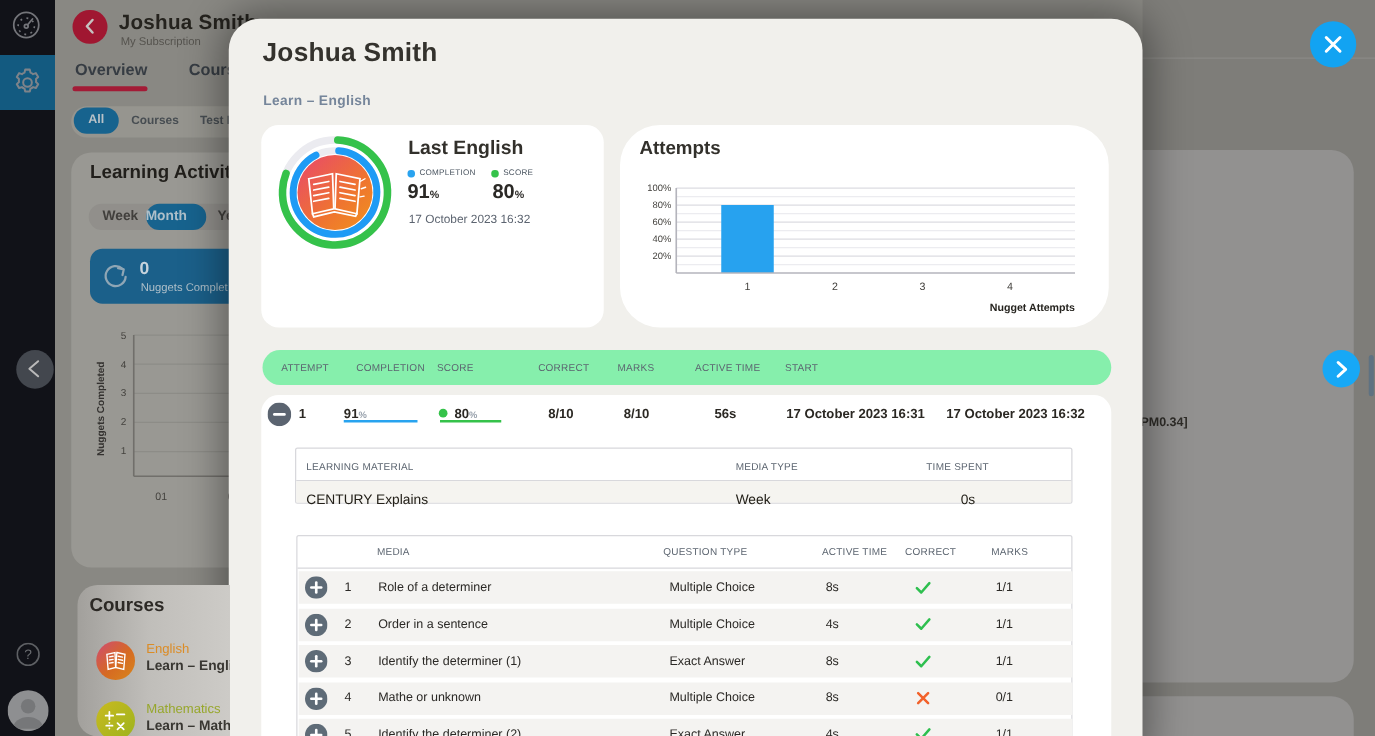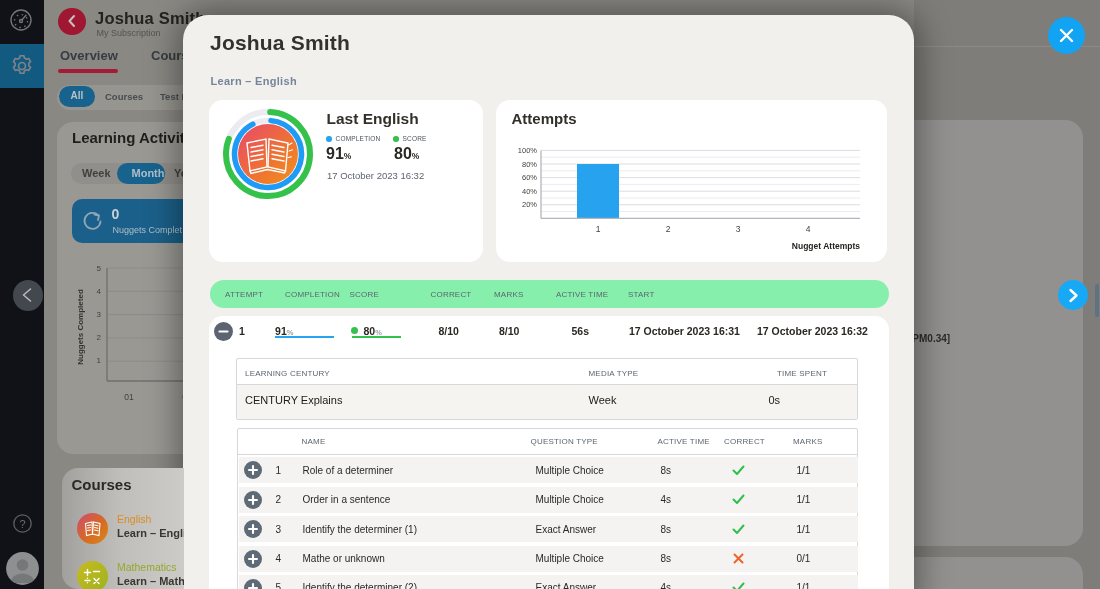--- a/index.html
+++ b/index.html
@@ -18,21 +18,21 @@
   #bg-tab2 { left:151px; top:48px; font-size:13px; font-weight:700; color:#363c43; z-index:5;}
   #chipbar { left:57px; top:85px; width:340px; height:25px; border-radius:13px; background:#96958f; z-index:4;}
   #chip-all { left:59px; top:86px; width:36px; height:20.5px; border-radius:11px; background:#17638e; color:#b9c2c8; font-size:10px; font-weight:700; text-align:center; line-height:20.5px; z-index:5;}
   #chip-courses { left:105px; top:91px; font-size:9.5px; font-weight:700; color:#474d52; z-index:5;}
   #chip-test { left:160px; top:91px; font-size:9.5px; font-weight:700; color:#474d52; z-index:5;}
   
   #lacard { left:57px; top:122px; width:340px; height:332px; border-radius:16px; background:#999893; z-index:4;}
   #la-title { left:15px; top:7px; font-size:15px; font-weight:700; color:#211f1b; }
   #la-toggle { left:14px; top:41px; width:200px; height:21px; border-radius:11px; background:#918f8b; }
   #la-week { left:25px; top:45px; font-size:11px; font-weight:700; color:#413f3c; }
-  #la-month { left:59.5px; top:41px; width:48px; height:21px; border-radius:11px; background:#17638e; color:#aebfc9; font-size:11px; font-weight:700; text-align:right; line-height:21px;}
+  #la-month { left:59.5px; top:41px; width:48px; height:21px; border-radius:11px; background:#17638e; color:#aebfc9; font-size:11px; font-weight:700; text-align:left; line-height:21px;}
   #la-year { left:117px; top:45px; font-size:11px; font-weight:700; color:#413f3c; }
   #la-btn { left:14.5px; top:76.5px; width:200px; height:44px; border-radius:10px; background:#1b608a; }
   #la-zero { left:40px; top:7px; font-size:14px; font-weight:700; color:#c6d3dc; }
   #la-nc { left:41px; top:26px; font-size:9px; color:#aebfc9; }
   
   #courses { left:62px; top:468px; width:121.5px; height:121px; border-radius:16px 0 0 16px; background:linear-gradient(90deg,#a2a09c 0%,#c0beba 47%,#cdcbc7 100%); z-index:11; overflow:hidden; }
   #courses h2 { position:absolute; left:9.5px; top:8px; font-size:15px; font-weight:700; color:#2c2925; }
   .cicon { position:absolute; left:14.5px; width:31px; height:31px; border-radius:50%; }
   .cname { position:absolute; left:55px; font-size:10.5px; font-weight:400; white-space:nowrap; }
   .clearn { position:absolute; left:55px; font-size:11px; font-weight:700; color:#393732; white-space:nowrap; }
@@ -43,41 +43,41 @@
   #pm034 { left:909px; top:333px; font-size:10px; font-weight:700; color:#2e2c28; z-index:3;}
   #topline { left:914px; top:46px; width:186px; height:1px; background:rgba(255,255,255,0.10); z-index:3;}
   #scrollthumb { left:1095px; top:284px; width:4px; height:33px; border-radius:2px; background:#5e7282; z-index:6;}
   
   #modal { left:183px; top:15px; width:731px; height:600px; border-radius:25px; background:#f1f0ec; box-shadow:0 0 32px 5px rgba(0,0,0,0.40); z-index:10; }
   #m-name { left:27px; top:15.5px; font-size:21px; font-weight:700; color:#34322d; letter-spacing:0.2px;}
   #m-nugget { left:27.5px; top:41px; font-size:15px; font-weight:700; color:#3a3833; }
   #m-learn { left:27.5px; top:60px; font-size:11px; font-weight:700; letter-spacing:0.3px; color:#75859a; }
   .card { position:absolute; background:#fff; border-radius:14px; }
   #card1 { left:25.5px; top:85px; width:274px; height:161.5px; }
-  #card2 { left:312.5px; top:84.5px; width:391px; height:162.5px; }
+  #card2 { left:312.5px; top:84.5px; width:391px; height:162.5px;border-radius:32px; }
   #c1-title { left:118px; top:10px; font-size:15.5px; font-weight:700; color:#32302b; }
   .dot { position:absolute; border-radius:50%; }
   #c1-lg1 { left:127px; top:35px; font-size:6.5px; color:#4a5560; letter-spacing:0.2px;}
   #c1-lg2 { left:194px; top:35px; font-size:6.5px; color:#4a5560; letter-spacing:0.2px;}
   .bignum { position:absolute; top:44.5px; font-size:16px; font-weight:700; color:#2b2926; }
   .bignum span { font-size:8.5px; font-weight:700; }
   #c1-date { left:118.5px; top:70px; font-size:9.5px; color:#5c6470; }
   #c2-title { left:16px; top:10px; font-size:15px; font-weight:700; color:#32302b; }
   
   #thead { left:27px; top:264.5px; width:678.5px; height:28px; border-radius:14px; background:#86efac; }
   .th { position:absolute; top:10px; font-size:8px; color:#5c6570; letter-spacing:0.2px; }
   
   #rowpanel { left:25.5px; top:300.5px; width:680px; height:301px; border-radius:14px; background:#fff; }
   #trow { left:25.5px; top:301.3px; width:677px; height:28.2px; }
   .td { position:absolute; top:8.5px; font-size:10.5px; font-weight:700; color:#2b2823; white-space:nowrap; }
   .td span { font-size:7.5px; color:#98a1ac; }
   
   #st1 { left:53px; top:343px; width:622px; border:1px solid #d8d8dc; border-radius:2px; background:#fff; }
   #st1 .hrow { position:relative; height:26px; border-bottom:1px solid #d8d8dc; }
-  #st1 .drow { position:relative; height:34px; background:#f5f4f0;text-align:right; }
+  #st1 .drow { position:relative; height:17px; background:#f5f4f0;text-align:right; }
   .sth { position:absolute; top:9.5px; font-size:8px; color:#5c6570; letter-spacing:0.2px;}
   .std { position:absolute; top:8.5px; font-size:11px; color:#232019; }
   
   #st2 { left:53.5px; top:413px; width:621px; height:200px; border:1px solid #d8d8dc; border-radius:2px; background:#fff; }
   #st2 .hrow { position:relative; height:25.5px; border-bottom:1px solid #d8d8dc; }
   #st2 .sth { top:8px; }
   .qrow { position:absolute; left:1px; width:619px; height:26px; background:#f4f3f1; }
   .qr { position:absolute; font-size:10px; color:#2b2926; top:7.5px; }
   
   #closebtn { left:1047.5px; top:16.5px; width:37px; height:37px; border-radius:50%; background:#12a3f2; z-index:20; }
@@ -308,34 +308,34 @@
       <div class="abs" style="left:143px;top:20px;width:49px;height:2.2px;background:#35c24a;"></div>
       <div class="td" style="left:230px;">8/10</div>
       <div class="td" style="left:290.5px;">8/10</div>
       <div class="td" style="left:363px;">56s</div>
       <div class="td" style="left:420.5px;">17 October 2023 16:31</div>
       <div class="td" style="left:548.5px;">17 October 2023 16:32</div>
     </div>
 
     <div class="abs" id="st1">
       <div class="hrow">
-        <div class="sth" style="left:8px;">LEARNING CENTURY</div>
+        <div class="sth" style="left:8px;">LEARNING MATERIAL</div>
         <div class="sth" style="left:351.5px;">MEDIA TYPE</div>
-        <div class="sth" style="left:540px;">TIME SPENT</div>
+        <div class="sth" style="left:504px;">TIME SPENT</div>
       </div>
       <div class="drow">
         <div class="std" style="left:8px;">CENTURY Explains</div>
         <div class="std" style="left:351.5px;">Week</div>
         <div class="std" style="left:531.5px;">0s</div>
       </div>
     </div>
 
     <div class="abs" id="st2">
       <div class="hrow">
-        <div class="sth" style="left:64px;">NAME</div>
+        <div class="sth" style="left:64px;">MEDIA</div>
         <div class="sth" style="left:293px;">QUESTION TYPE</div>
         <div class="sth" style="left:420px;">ACTIVE TIME</div>
         <div class="sth" style="left:486.5px;">CORRECT</div>
         <div class="sth" style="left:555.5px;">MARKS</div>
       </div>
       <div class="qrow" style="top:28.3px;">
         <svg style="position:absolute;left:5.5px;top:4px" width="18" height="18" viewBox="0 0 18 18">
           <circle cx="9" cy="9" r="9" fill="#5e6b77"></circle>
           <rect x="4" y="7.95" width="10" height="2.1" rx="1" fill="#fff"></rect>
           <rect x="7.95" y="4" width="2.1" height="10" rx="1" fill="#fff"></rect>

